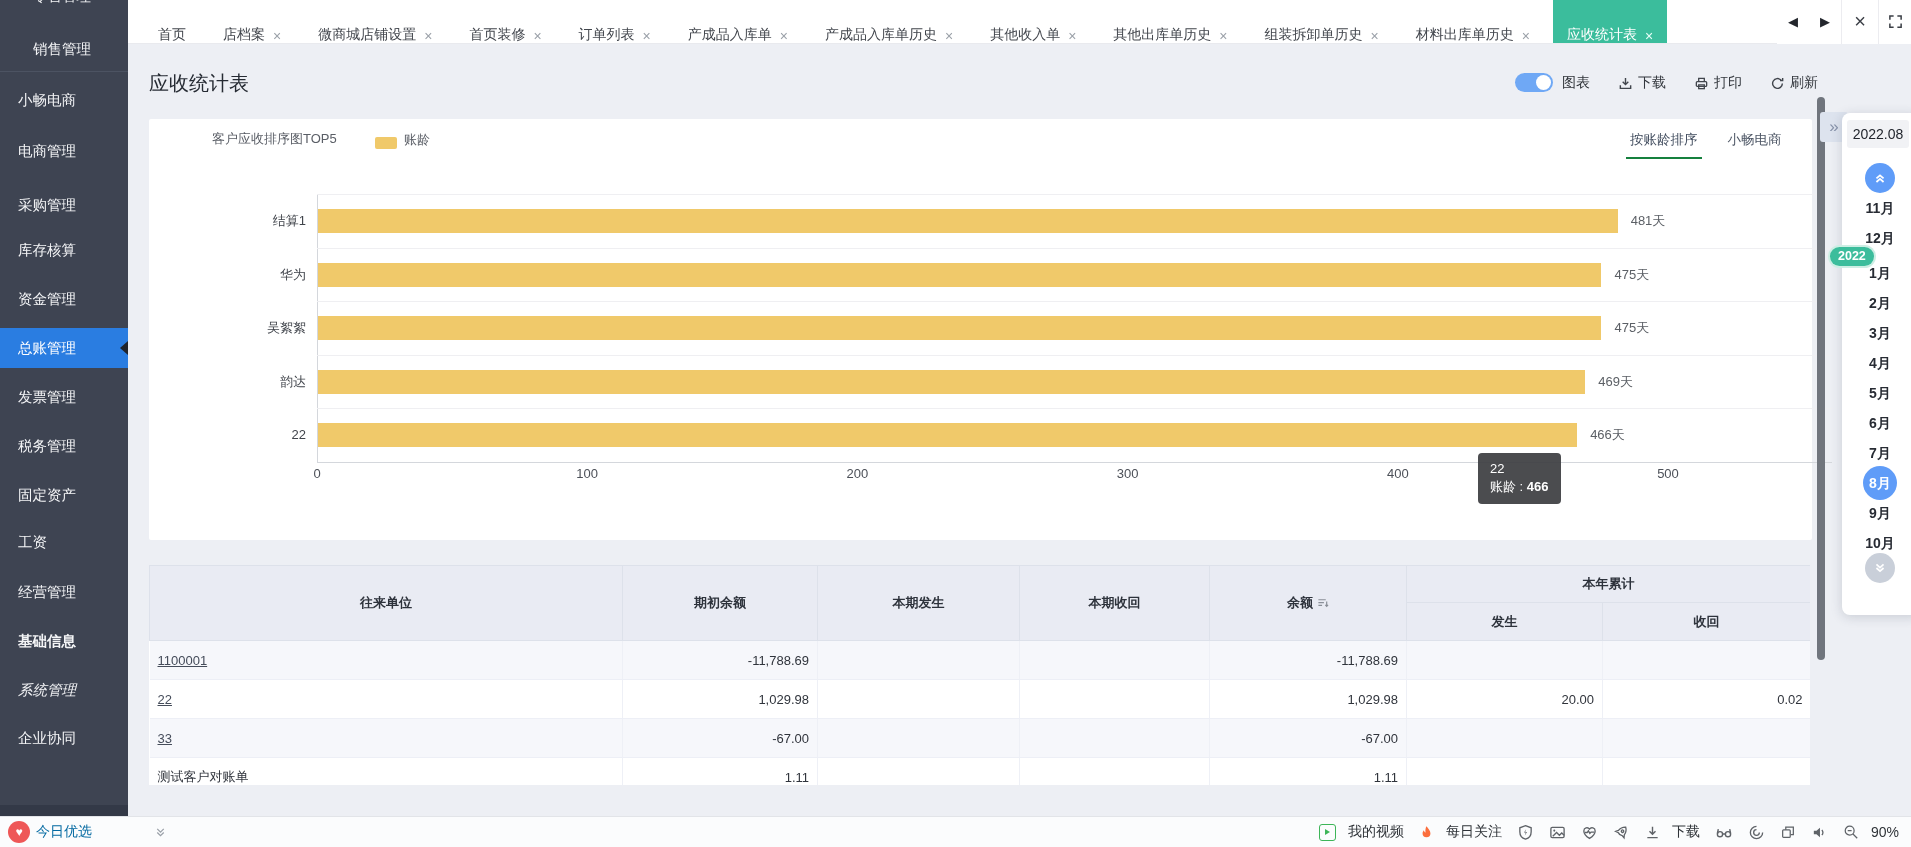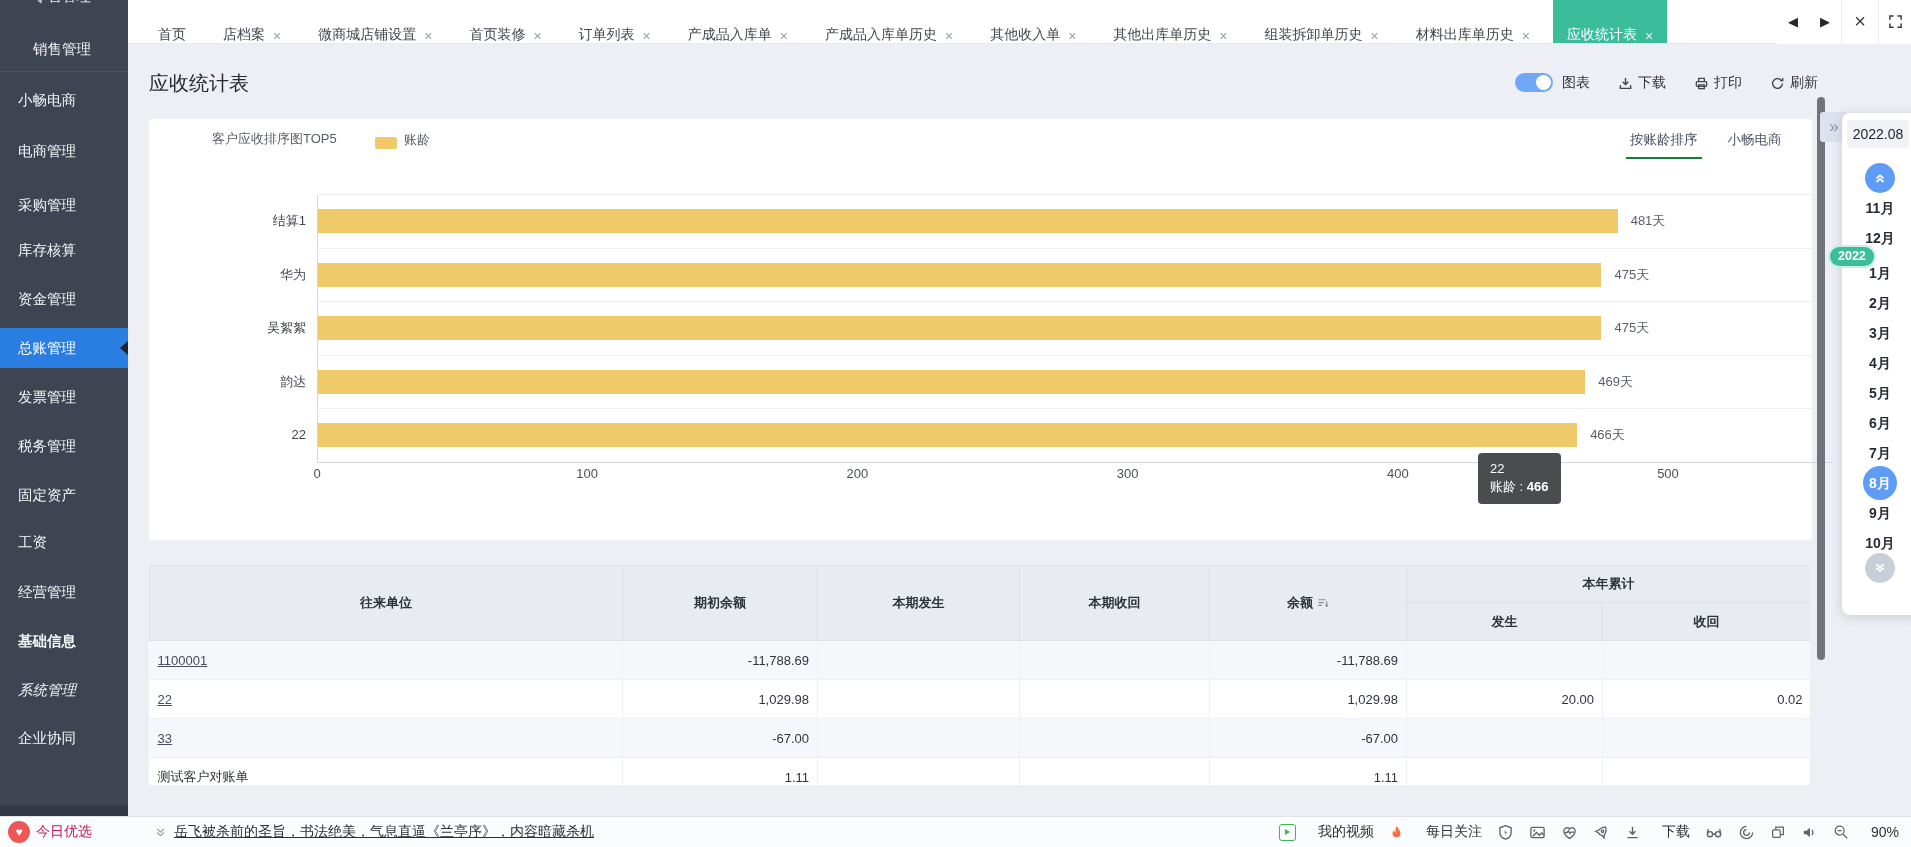--- a/index.html
+++ b/index.html
@@ -81,25 +81,25 @@
   .mp-chevron.up{background:#5f9cf8;top:50px;}
   .mp-chevron.down{background:#c9cfd9;top:440px;}
   .month-item{position:absolute;left:0;width:100%;height:30px;line-height:30px;text-align:center;font-size:14px;font-weight:700;color:#272b33;cursor:pointer;}
   .month-item.selected{left:50%;width:34px;height:34px;line-height:34px;margin-left:-17px;border-radius:50%;background:#5f9cf8;color:#fff;}
   .year-badge{position:absolute;left:-12px;top:134px;background:#3cbd9c;color:#fff;font-size:12.5px;font-weight:700;padding:2px 8px 3px;border-radius:10px;box-shadow:0 0 0 2px #cdeee4;z-index:4;}
 
   
   .taskbar{position:absolute;left:0;bottom:0;width:1911px;height:30px;background:#fbfcfd;border-top:1px solid #e2e4e8;display:flex;align-items:center;}
   .tb-app{display:flex;align-items:center;margin-left:8px;cursor:pointer;}
   .heart-badge{width:22px;height:22px;border-radius:50%;background:#ee5757;color:#fff;font-size:12px;display:flex;align-items:center;justify-content:center;}
-  .tb-app-label{margin-left:6px;font-size:14px;color:#be185d;font-weight:500;}
+  .tb-app-label{margin-left:6px;font-size:14px;color:#0369a1;font-weight:500;}
   .tb-chevrons{margin-left:62px;display:flex;align-items:center;}
   .tb-headline{margin-left:7px;font-size:14px;color:#2b2f36;text-decoration:underline;cursor:pointer;white-space:nowrap;}
   .tb-right{position:absolute;right:12px;top:0;height:30px;display:flex;align-items:center;gap:15px;}
-  .tb-item{display:flex;align-items:center;gap:22px;font-size:14px;color:#2f3338;cursor:pointer;}
+  .tb-item{display:flex;align-items:center;gap:12px;font-size:14px;color:#2f3338;cursor:pointer;}
   .play-badge{width:15px;height:15px;border:1.6px solid #3db558;border-radius:3px;display:flex;align-items:center;justify-content:center;}
   .play-badge i{display:block;width:0;height:0;border-top:3.5px solid transparent;border-bottom:3.5px solid transparent;border-left:5.5px solid #3db558;margin-left:1px;}
 </style>
 </head>
 <body>
 
 <div class="stage">
 
   <div class="sidebar">
     <div class="side-partial">
@@ -373,21 +373,20 @@
   <div class="taskbar">
     <div class="tb-app">
       <span class="heart-badge">♥</span>
       <span class="tb-app-label">今日优选</span>
     </div>
     <span class="tb-chevrons">
       <svg width="13" height="13" viewBox="0 0 16 16" fill="none" stroke="#9aa0a8" stroke-width="1.5">
           <path d="M4 3.5l4 4 4-4M4 8l4 4 4-4"></path>
         </svg>
     </span>
-    <span class="tb-headline">岳飞被杀前的圣旨，书法绝美，气息直逼《兰亭序》，内容暗藏杀机</span>
 
     <div class="tb-right">
       <span class="tb-item">
         <span class="play-badge">
             <i></i>
           </span>
         <span>我的视频</span>
       </span>
       <span class="tb-item">
         <svg width="15" height="15" viewBox="0 0 16 16">

